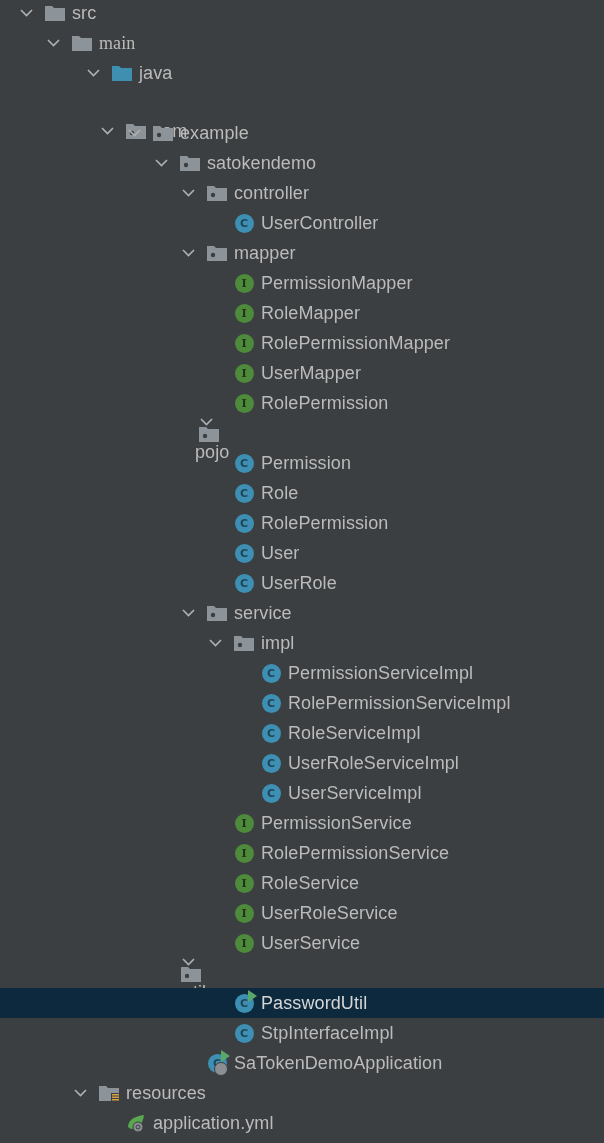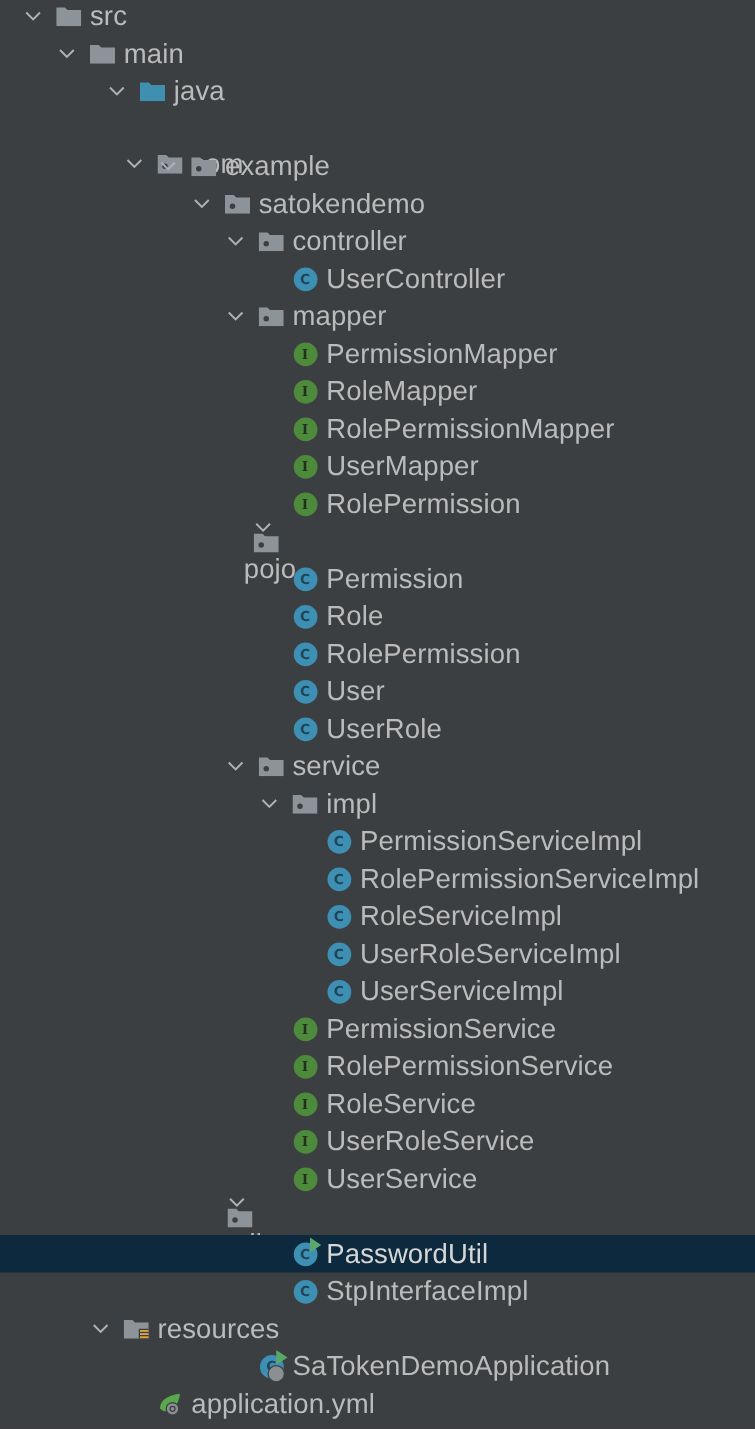--- a/index.html
+++ b/index.html
@@ -6,21 +6,21 @@
   body { width:604px; height:1143px; background:#3c3f41; overflow:hidden; position:relative;
          font-family:"Liberation Sans", "DejaVu Sans", sans-serif; }
   .tree { position:absolute; left:0; top:-2px; width:604px; }
   .row { position:relative; height:30px; width:604px; display:block; }
   .row.selected { background:#0d293e; }
   .inner { position:absolute; top:0; height:30px; display:flex; align-items:center; }
   .chev { width:14px; height:30px; display:flex; align-items:center; justify-content:center; margin-right:12px; }
   .chev svg { display:block; }
   .chev.none { visibility:hidden; }
   .icon { width:20px; height:20px; margin-right:7px; position:relative; display:flex; align-items:center; justify-content:center; }
-  .label { color:#bbbbbb; font-size:22px; white-space:nowrap; letter-spacing:0.1px; }
+  .label { color:#bbbbbb; font-size:18px; white-space:nowrap; letter-spacing:0.1px; }
   .row.selected .label { color:#d6d6d6; }
   .cls { width:19px; height:19px; border-radius:50%; background:#3d8fb3; color:#1f4556; font-size:11px; font-weight:bold;
          display:flex; align-items:center; justify-content:center; font-family:"DejaVu Sans", sans-serif; }
   .intf { width:19px; height:19px; border-radius:50%; background:#4e8a3b; color:#1f3318; font-size:11px; font-weight:bold;
           display:flex; align-items:center; justify-content:center; font-family:"DejaVu Serif", serif; }
   .run-badge { position:absolute; right:-3px; top:-3px; width:0; height:0;
                border-top:6px solid transparent; border-bottom:6px solid transparent; border-left:9px solid #59a86a; }
   .spring-badge { position:absolute; left:7px; top:9px; width:12px; height:12px; border-radius:50%; background:#8b8f93;
                   border:1px solid #3c3f41; }
 </style>
@@ -38,21 +38,21 @@
         <span class="icon">
           <svg width="20" height="16" viewBox="0 0 20 16">
        <path d="M0 1 H7 L9 3 H20 V16 H0 Z" fill="#8c9399"></path>
 
      </svg>
         </span>
         <span class="label">src</span>
       </div>
     </div>
     <div class="row">
-      <div class="inner" style="left: 46px;">
+      <div class="inner" style="left: 46px; font-family: Liberation Serif, serif;">
         <span class="chev">
           <svg width="13" height="8" viewBox="0 0 13 8">
             <path d="M1 1 L6.5 6.5 L12 1" stroke="#afb1b3" stroke-width="1.6" fill="none"></path>
           </svg>
         </span>
         <span class="icon">
           <svg width="20" height="16" viewBox="0 0 20 16">
        <path d="M0 1 H7 L9 3 H20 V16 H0 Z" fill="#8c9399"></path>
 
      </svg>
@@ -520,20 +520,35 @@
       <div class="inner" style="left: 208px;">
         <span class="chev none">
           <svg width="13" height="8" viewBox="0 0 13 8">
             <path d="M1 1 L6.5 6.5 L12 1" stroke="#afb1b3" stroke-width="1.6" fill="none"></path>
           </svg>
         </span>
         <span class="icon">
           <span class="cls">C</span>
         </span>
         <span class="label">StpInterfaceImpl</span>
+      </div>
+    </div>
+    <div class="row">
+      <div class="inner" style="left: 181px;">
+        <span class="chev none">
+          <svg width="13" height="8" viewBox="0 0 13 8">
+            <path d="M1 1 L6.5 6.5 L12 1" stroke="#afb1b3" stroke-width="1.6" fill="none"></path>
+          </svg>
+        </span>
+        <span class="icon">
+          <span class="cls">C</span>
+          <span class="run-badge"></span>
+          <span class="spring-badge"></span>
+        </span>
+        <span class="label">SaTokenDemoApplication</span>
       </div>
     </div>
     <div class="row">
       <div class="inner" style="left: 73px;">
         <span class="chev">
           <svg width="13" height="8" viewBox="0 0 13 8">
             <path d="M1 1 L6.5 6.5 L12 1" stroke="#afb1b3" stroke-width="1.6" fill="none"></path>
           </svg>
         </span>
         <span class="icon">
@@ -543,35 +558,20 @@
        <rect x="12" y="8" width="8" height="8" fill="#3c3f41"></rect>
                   <rect x="13" y="9" width="7" height="1.5" fill="#d9a343"></rect>
                   <rect x="13" y="11.5" width="7" height="1.5" fill="#d9a343"></rect>
                   <rect x="13" y="14" width="7" height="1.5" fill="#d9a343"></rect>
      </svg>
         </span>
         <span class="label">resources</span>
       </div>
     </div>
     <div class="row">
-      <div class="inner" style="left: 181px;">
-        <span class="chev none">
-          <svg width="13" height="8" viewBox="0 0 13 8">
-            <path d="M1 1 L6.5 6.5 L12 1" stroke="#afb1b3" stroke-width="1.6" fill="none"></path>
-          </svg>
-        </span>
-        <span class="icon">
-          <span class="cls">C</span>
-          <span class="run-badge"></span>
-          <span class="spring-badge"></span>
-        </span>
-        <span class="label">SaTokenDemoApplication</span>
-      </div>
-    </div>
-    <div class="row">
       <div class="inner" style="left: 100px;">
         <span class="chev none">
           <svg width="13" height="8" viewBox="0 0 13 8">
             <path d="M1 1 L6.5 6.5 L12 1" stroke="#afb1b3" stroke-width="1.6" fill="none"></path>
           </svg>
         </span>
         <span class="icon">
           <svg width="20" height="20" viewBox="0 0 20 20">
             <path d="M2 14 C2 6 10 3 18 2 C17 10 13 16 5 16 Z" fill="#5aa84d"></path>
             <circle cx="12" cy="14" r="5" fill="#8b8f93" stroke="#3c3f41" stroke-width="1"></circle>

